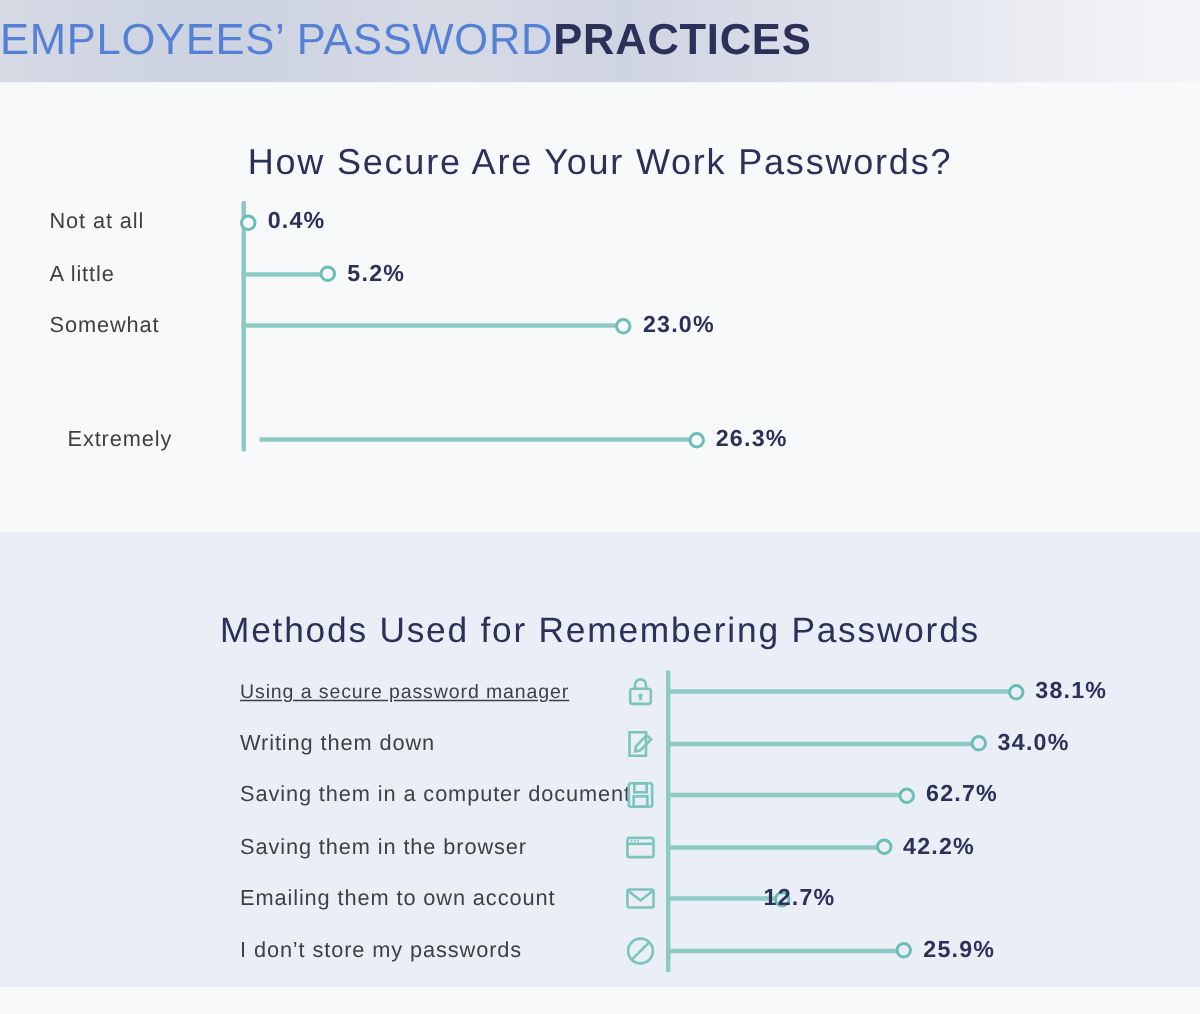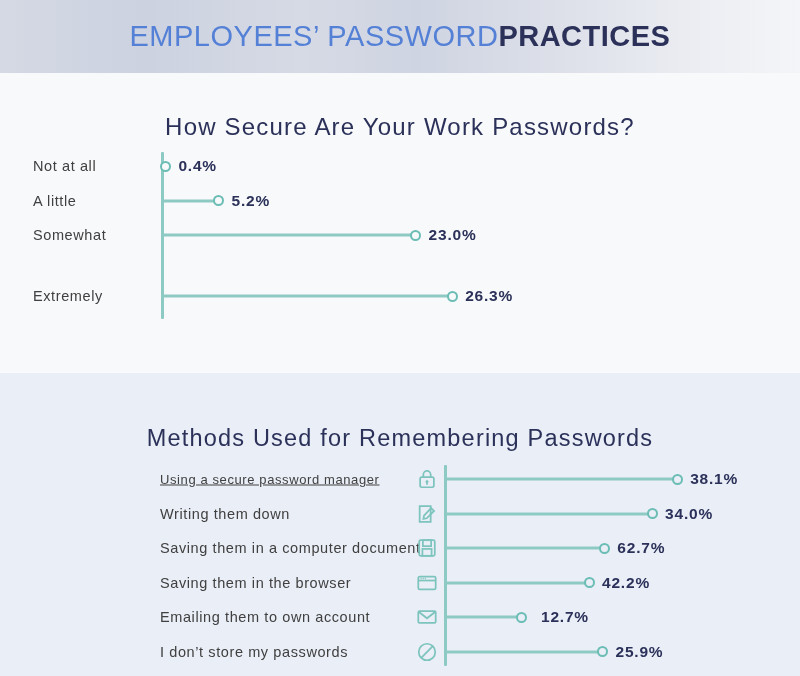--- a/index.html
+++ b/index.html
@@ -7,23 +7,23 @@
   body {
     font-family:"Liberation Sans", sans-serif;
     background:#f8f9fb;
     overflow:hidden;
   }
   .page { position:relative; width:800px; height:676px; }
 
   
   .header {
     position:relative;
-    width:800px; height:73px;
+    width:800px; height:55px;
     background:linear-gradient(90deg,#d4d9e4 0%, #ccd2e0 18%, #d6dae5 38%, #cfd4e2 52%, #dde0e9 70%, #eceef3 88%, #f4f5f8 100%);
-    display:flex; align-items:center; justify-content:center;
+    display:flex; align-items:center; 
   }
   .header-title {
     font-size:29px;
     letter-spacing:0.5px;
     font-weight:700;
     white-space:nowrap;
     font-family:"Liberation Sans", sans-serif;
   }
   .ht-blue { color:#5480d6; font-weight:400; }
   .ht-dark { color:#2b3159; font-weight:700; }
@@ -138,21 +138,21 @@
           <div class="stem" style="left: 161px; width: 57.564px;"></div>
           <div class="dot" style="left: 218.564px;"></div>
           <div class="value" style="left: 231.564px;">5.2%</div>
         </div>
         <div class="row" style="top: 77.25px;">
           <div class="row-label" style="left: 33px; width: 120px; font-size: 14.5px;">Somewhat</div>
           <div class="stem" style="left: 161px; width: 254.61px;"></div>
           <div class="dot" style="left: 415.61px;"></div>
           <div class="value" style="left: 428.61px;">23.0%</div>
         </div>
-        <div class="row" style="top: 138px;">
+        <div class="row" style="top: 153px; margin-left: 12px;">
           <div class="row-label" style="left: 33px; width: 120px; font-size: 14.5px;">Extremely</div>
           <div class="stem" style="left: 161px; width: 291.141px;"></div>
           <div class="dot" style="left: 452.141px;"></div>
           <div class="value" style="left: 465.141px;">26.3%</div>
         </div>
       </div>
   </div>
 
   <div class="section-bottom">
     <div class="section-title two">Methods Used for Remembering Passwords</div>
@@ -215,21 +215,21 @@
         <div class="row" style="top: 148.25px;">
           <div class="row-label" style="left: 160px; width: 250px; font-size: 14.5px;">Emailing them to own account</div>
           <div class="row-icon" style="left: 416px;">
             <svg viewBox="0 0 24 24" fill="none" stroke="currentColor" stroke-width="1.9">
               <rect x="2.5" y="5.5" width="19" height="13" rx="1.4"></rect>
               <path d="M3.2 6.6L12 13.4l8.8-6.8"></path>
             </svg>
           </div>
           <div class="stem" style="left: 444px; width: 77.724px;"></div>
           <div class="dot" style="left: 521.724px;"></div>
-          <div class="value" style="left: 541px;">12.7%</div>
+          <div class="value" style="left: 509px;">12.7%</div>
         </div>
         <div class="row" style="top: 182.75px;">
           <div class="row-label" style="left: 160px; width: 250px; font-size: 14.5px;">I don’t store my passwords</div>
           <div class="row-icon" style="left: 416px;">
             <svg viewBox="0 0 24 24" fill="none" stroke="currentColor" stroke-width="1.9">
               <circle cx="12" cy="12" r="9"></circle>
               <path d="M5.7 18.3L18.3 5.7"></path>
             </svg>
           </div>
           <div class="stem" style="left: 444px; width: 158.508px;"></div>

